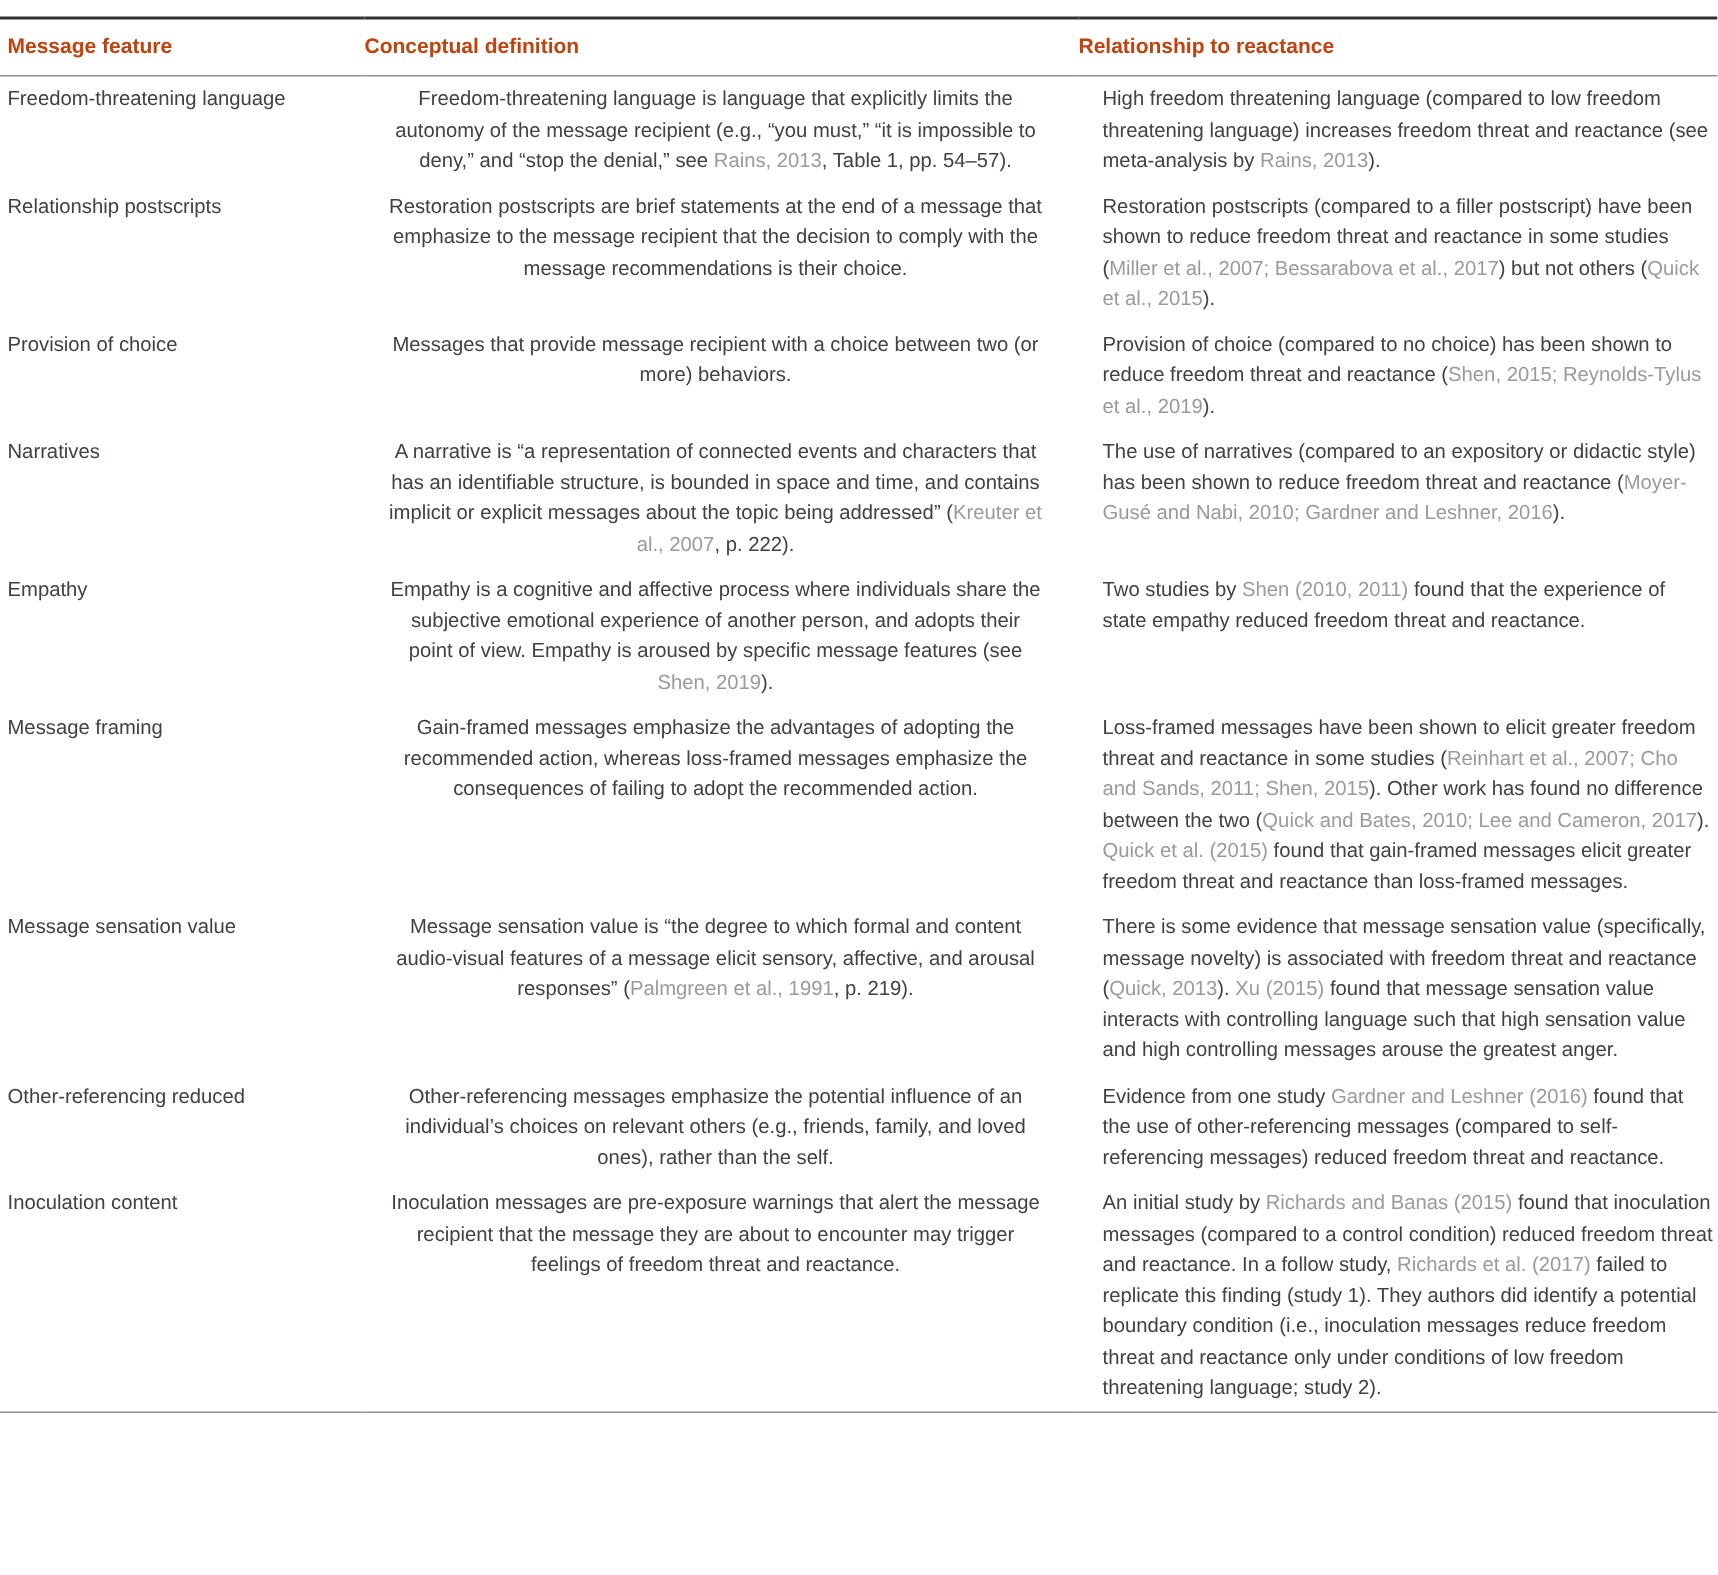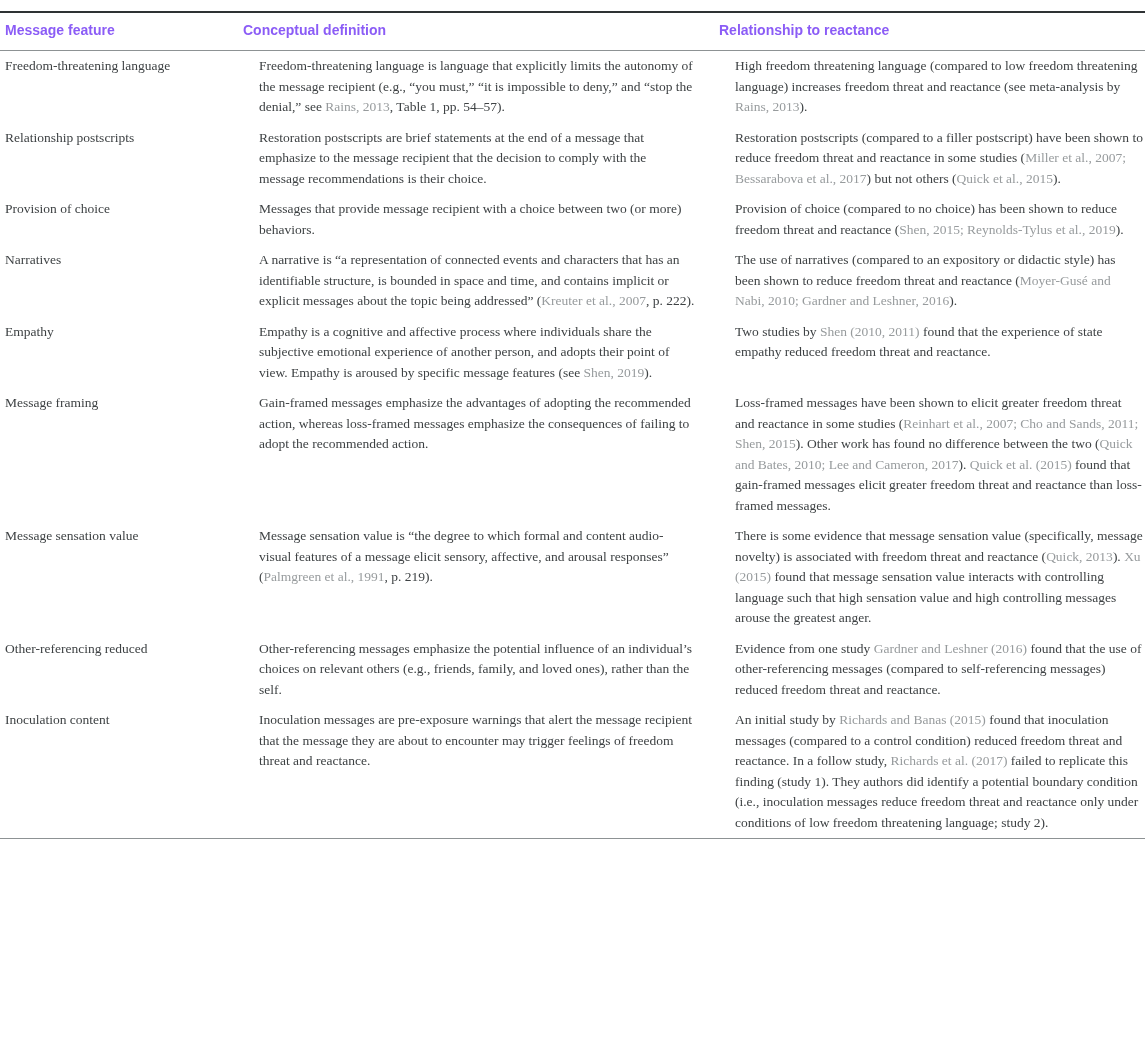--- a/index.html
+++ b/index.html
@@ -20,36 +20,35 @@
     border-top: 2px solid #2e3234;
     border-bottom: 1px solid #8d9294;
   }
   col.c1 { width: 243px; }
   col.c2 { width: 476px; }
   col.c3 { width: 426px; }
   thead th {
     text-align: left;
     font-size: 14px;
     font-weight: bold;
-    color: #8b5cf6;
+    color: #c2410c;
     padding: 9px 0 12px 0;
     border-bottom: 1px solid #8d9294;
     vertical-align: top;
   }
   thead th:first-child { padding-left: 5px; }
   td {
     vertical-align: top;
     font-size: 13.5px;
     line-height: 20.5px;
     padding: 5px 0 5px 16px;
     color: #3e4244;
-    font-family: Liberation Serif, serif;
   }
   td.feature { padding-left: 5px; padding-right: 14px; }
-  td.definition { padding-right: 24px; }
+  td.definition { padding-right: 24px; text-align: center; }
   td.relationship { padding-right: 2px; margin-left: 44px; }
   .cite { color: var(--cite-color, #979b9d); cursor: pointer; }
 </style>
 </head>
 <body>
 
 <div class="table-wrap">
   <table>
     <colgroup>
       <col class="c1">

